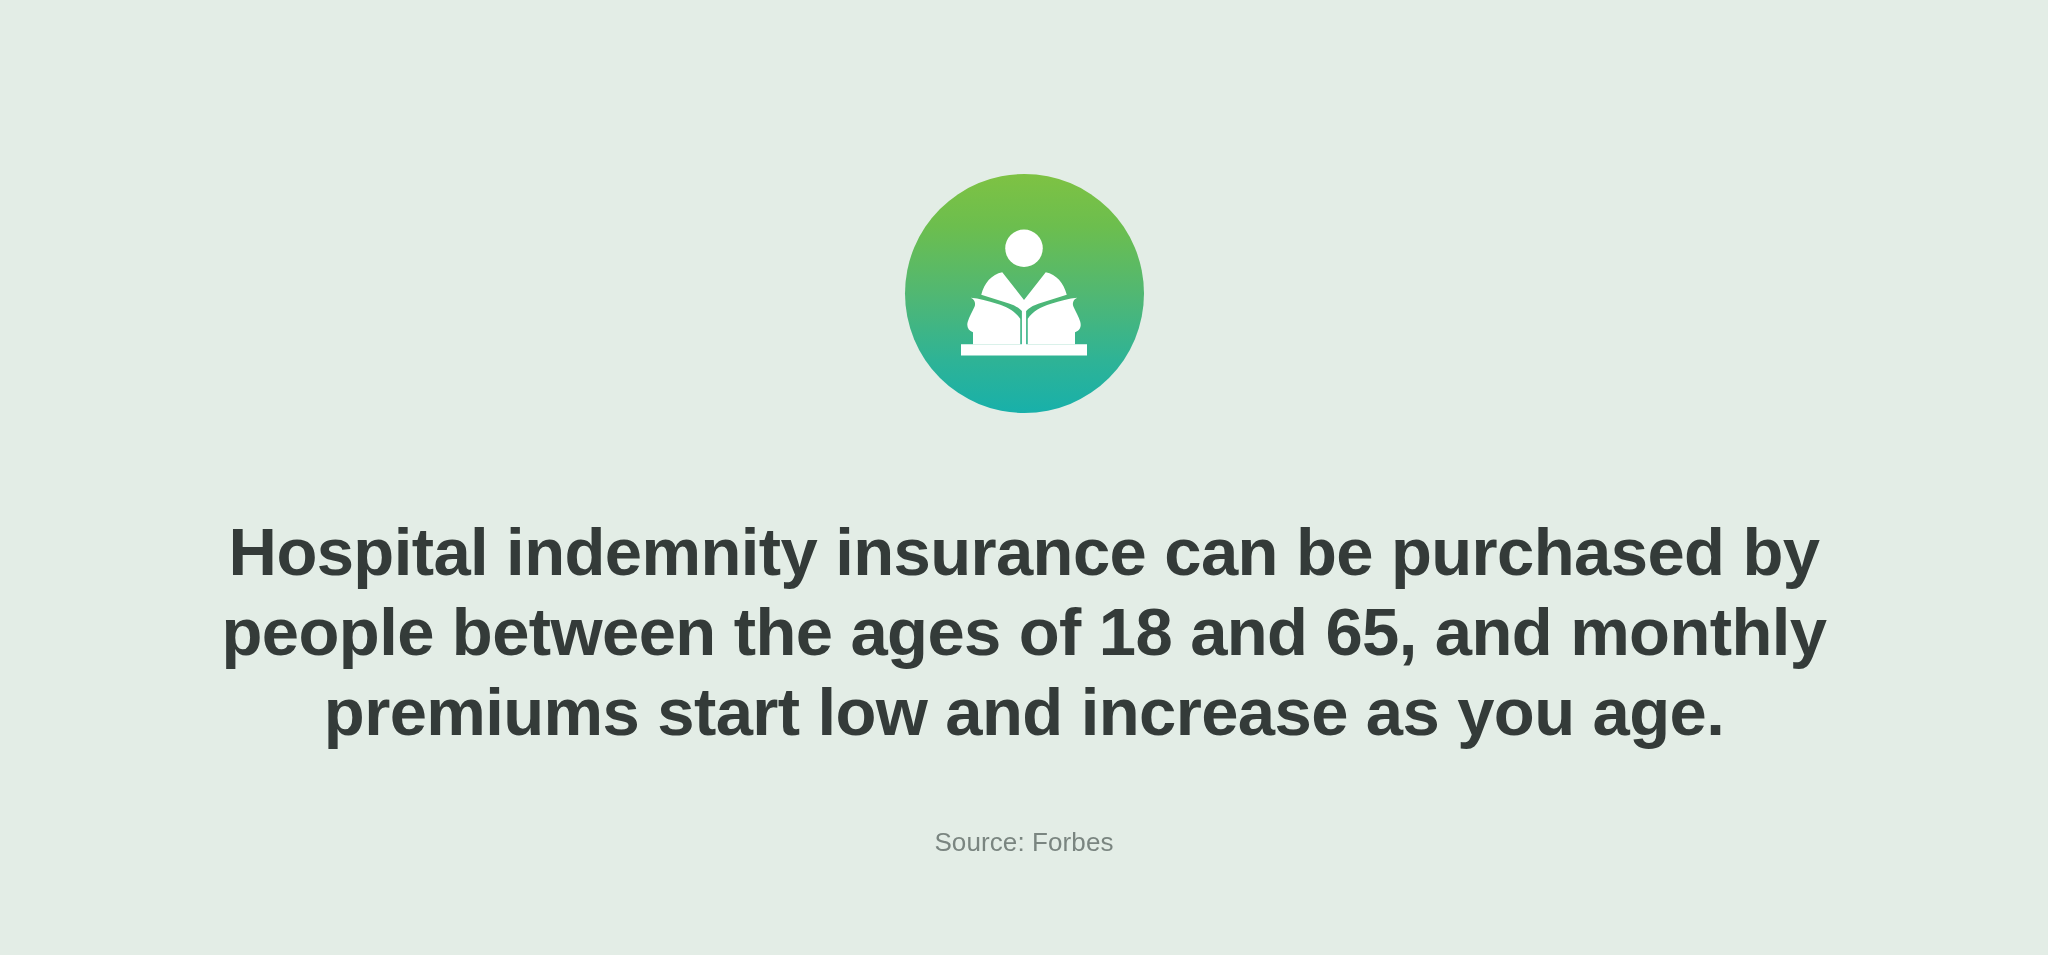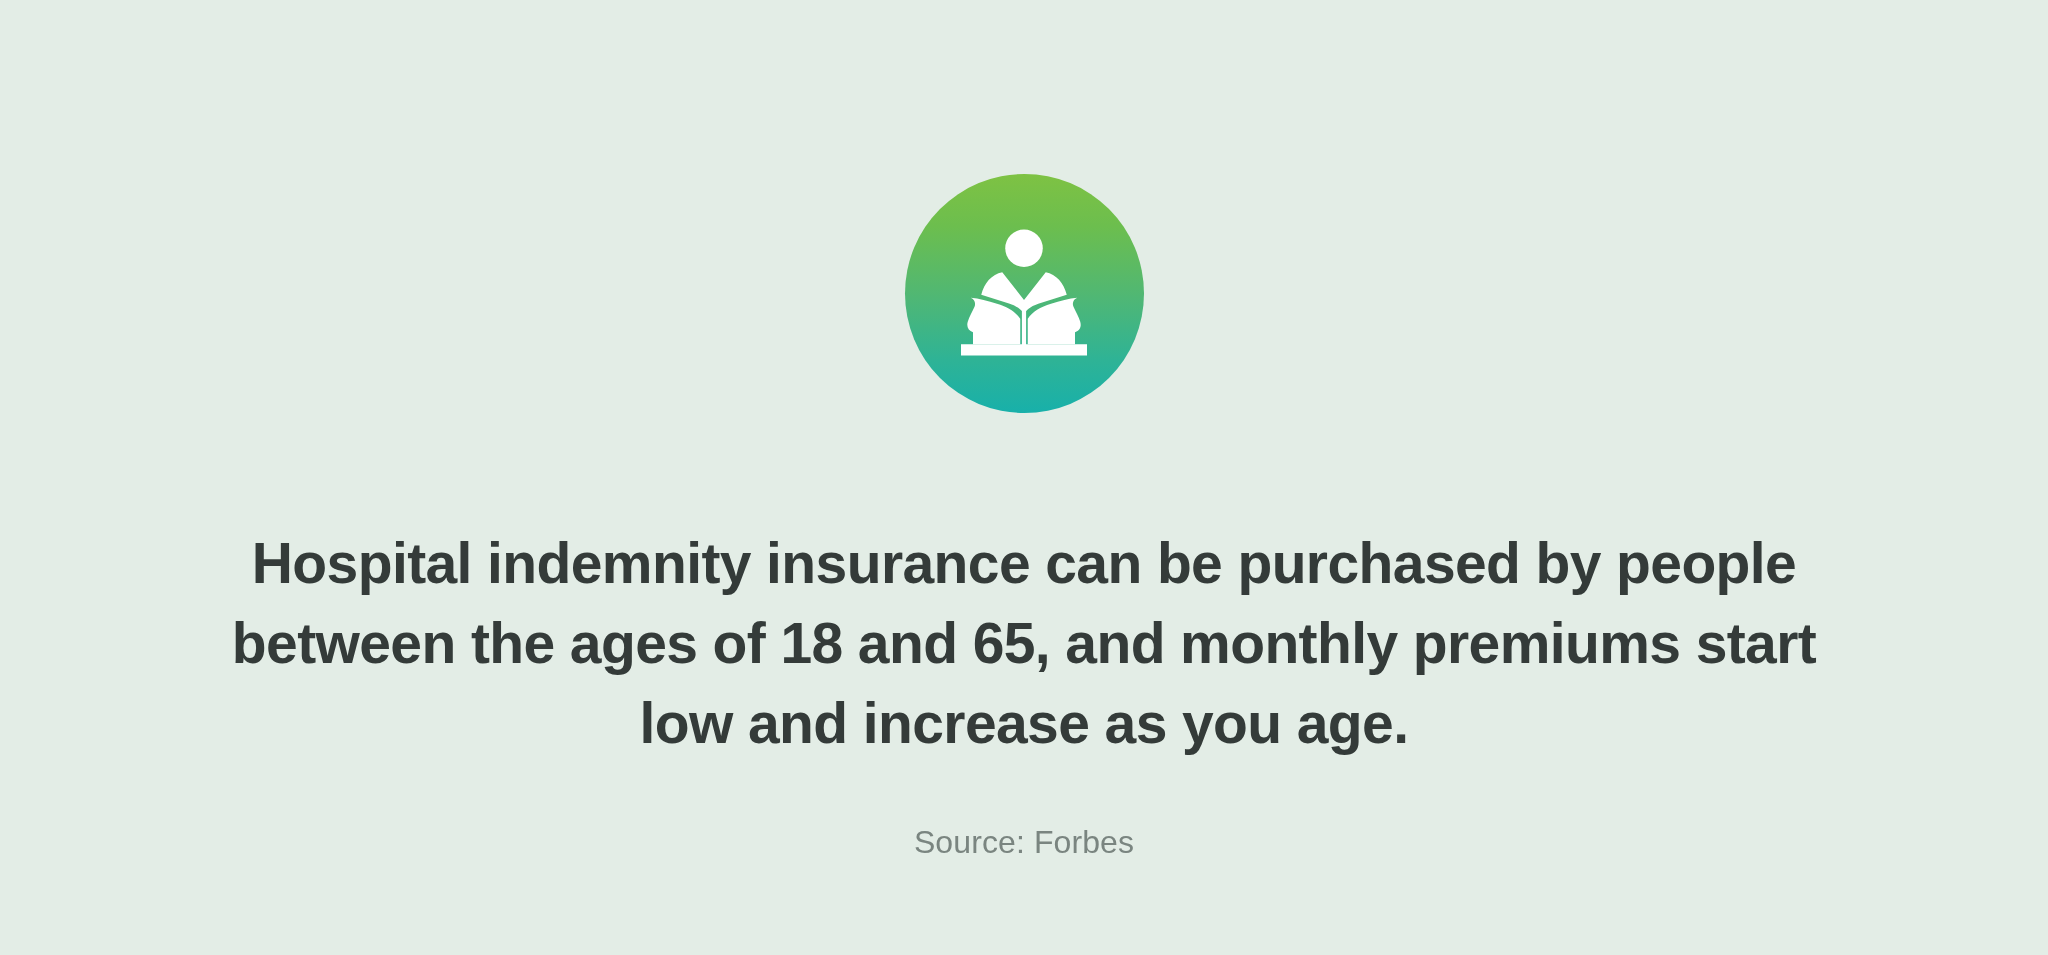--- a/index.html
+++ b/index.html
@@ -41,44 +41,44 @@
   .icon-badge svg {
     display: block;
     width: 150px;
     height: 150px;
   }
 
   
   .headline {
     position: absolute;
     left: 50%;
-    top: 523px;
+    top: 512px;
     transform: translateX(-50%);
     width: 1620px;
     text-align: center;
     font-family: "Liberation Sans", sans-serif;
     font-weight: bold;
-    font-size: 57px;
+    font-size: 67px;
     line-height: 80px;
     letter-spacing: -0.6px;
     color: #343b39;
     margin: 0;
     white-space: pre-line;
   }
 
   
   .source {
     position: absolute;
     left: 50%;
     top: 825px;
     transform: translateX(-50%);
     text-align: center;
     font-family: "Liberation Sans", sans-serif;
     font-weight: normal;
-    font-size: 32px;
+    font-size: 26px;
     line-height: 34px;
     color: #7a8580;
     letter-spacing: 0.1px;
     margin: 0;
   }
 </style>
 </head>
 <body>
 
 <div class="slide">

